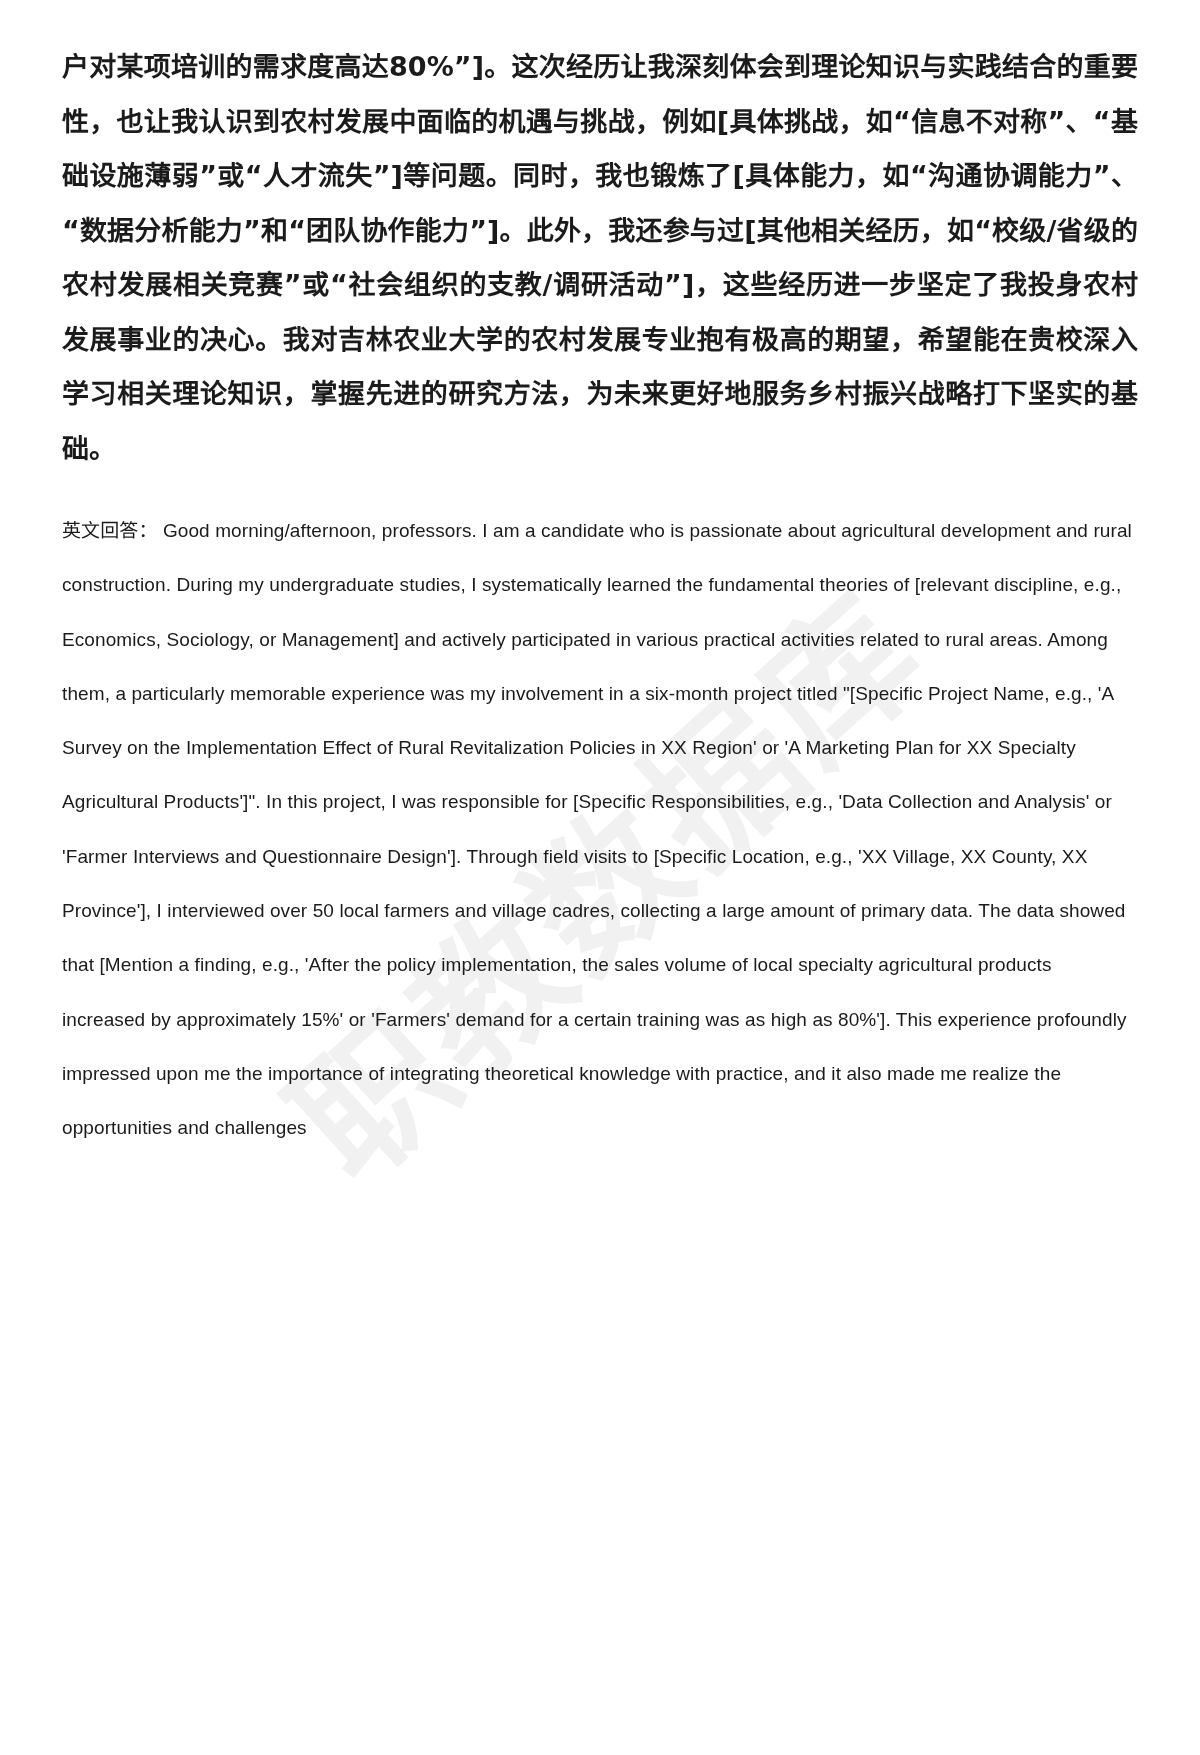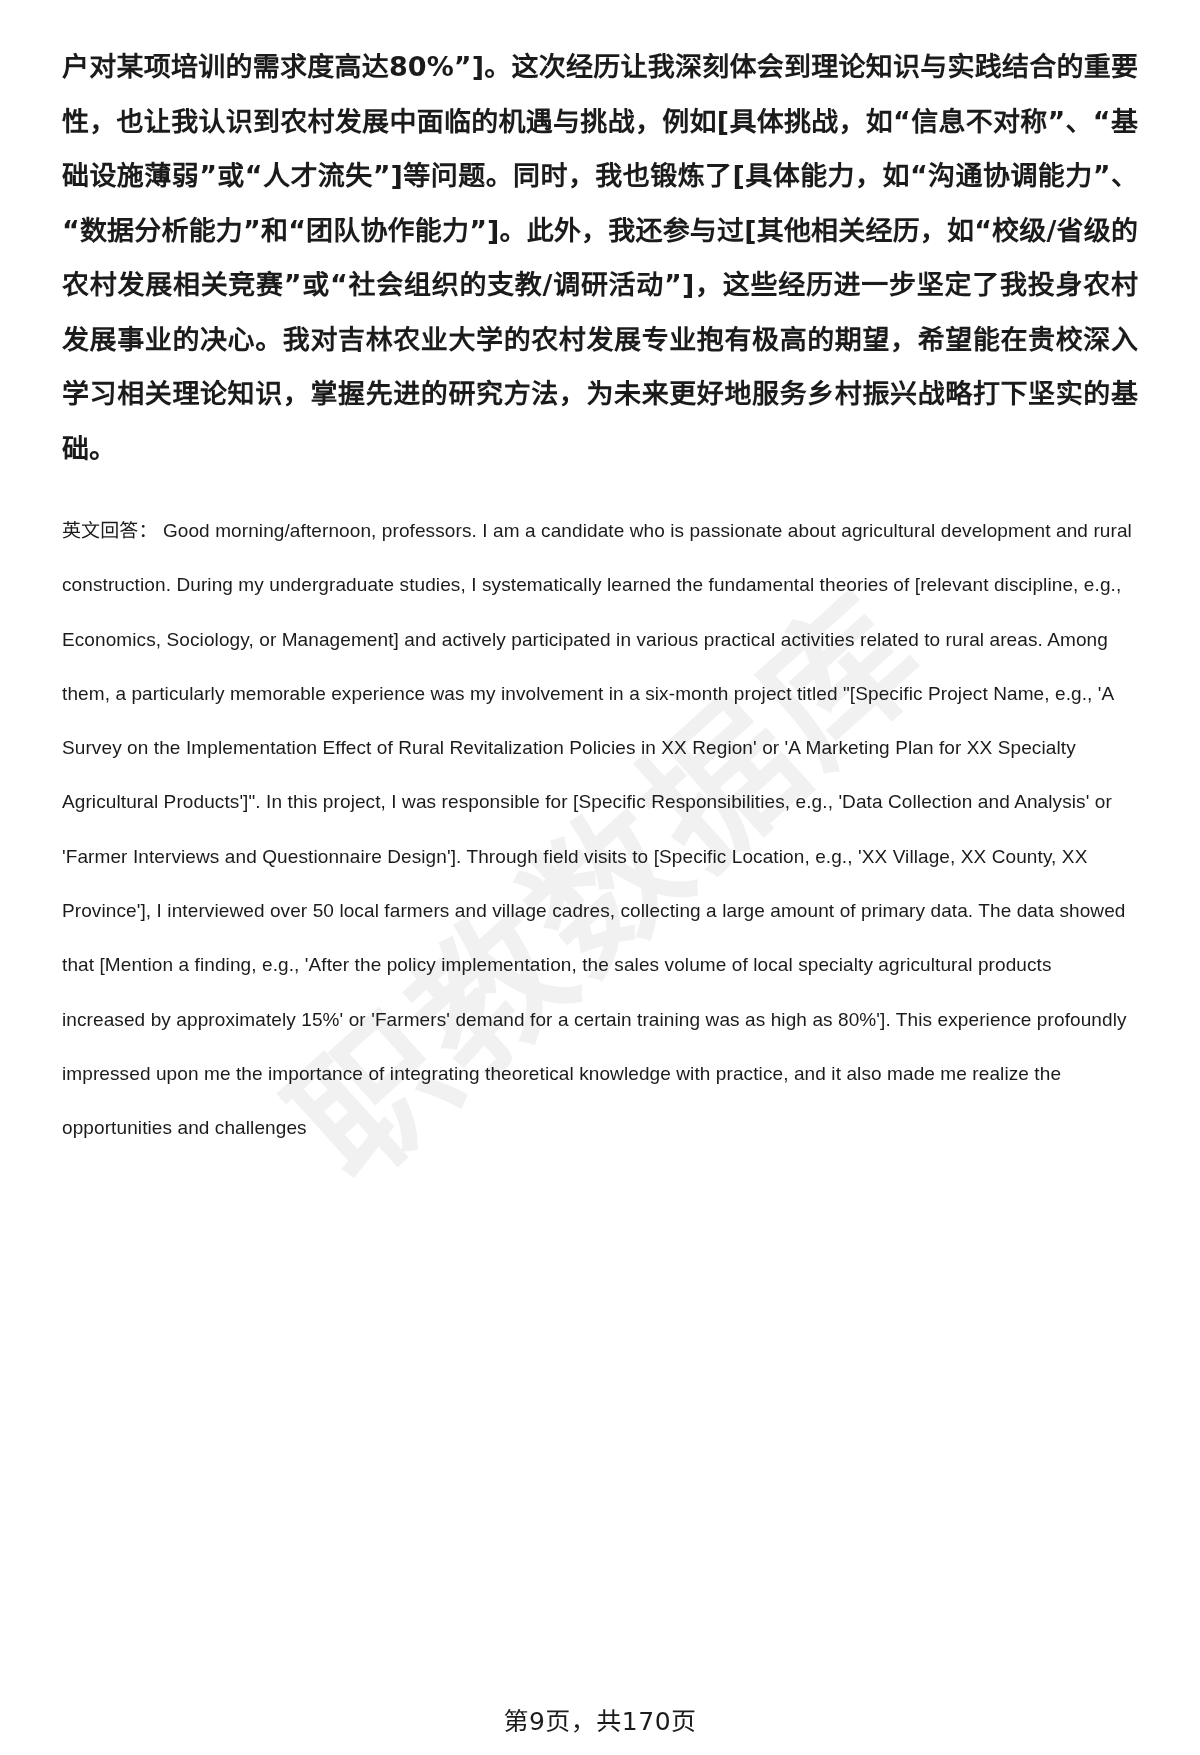--- a/index.html
+++ b/index.html
@@ -103,15 +103,14 @@
   </div>
 
   <div class="content">
 
     <p class="para cn">户对某项培训的需求度高达80%”]。这次经历让我深刻体会到理论知识与实践结合的重要性，也让我认识到农村发展中面临的机遇与挑战，例如[具体挑战，如“信息不对称”、“基础设施薄弱”或“人才流失”]等问题。同时，我也锻炼了[具体能力，如“沟通协调能力”、“数据分析能力”和“团队协作能力”]。此外，我还参与过[其他相关经历，如“校级/省级的农村发展相关竞赛”或“社会组织的支教/调研活动”]，这些经历进一步坚定了我投身农村发展事业的决心。我对吉林农业大学的农村发展专业抱有极高的期望，希望能在贵校深入学习相关理论知识，掌握先进的研究方法，为未来更好地服务乡村振兴战略打下坚实的基础。</p>
 
     <p class="para en-block">英文回答： Good morning/afternoon, professors. I am a candidate who is passionate about agricultural development and rural construction. During my undergraduate studies, I systematically learned the fundamental theories of [relevant discipline, e.g., Economics, Sociology, or Management] and actively participated in various practical activities related to rural areas. Among them, a particularly memorable experience was my involvement in a six-month project titled "[Specific Project Name, e.g., 'A Survey on the Implementation Effect of Rural Revitalization Policies in XX Region' or 'A Marketing Plan for XX Specialty Agricultural Products']". In this project, I was responsible for [Specific Responsibilities, e.g., 'Data Collection and Analysis' or 'Farmer Interviews and Questionnaire Design']. Through field visits to [Specific Location, e.g., 'XX Village, XX County, XX Province'], I interviewed over 50 local farmers and village cadres, collecting a large amount of primary data. The data showed that [Mention a finding, e.g., 'After the policy implementation, the sales volume of local specialty agricultural products increased by approximately 15%' or 'Farmers' demand for a certain training was as high as 80%']. This experience profoundly impressed upon me the importance of integrating theoretical knowledge with practice, and it also made me realize the opportunities and challenges</p>
 
   </div>
 
-  <div class="footer">第9页，共170页</div>
 
 </div>
 
 </body></html>

